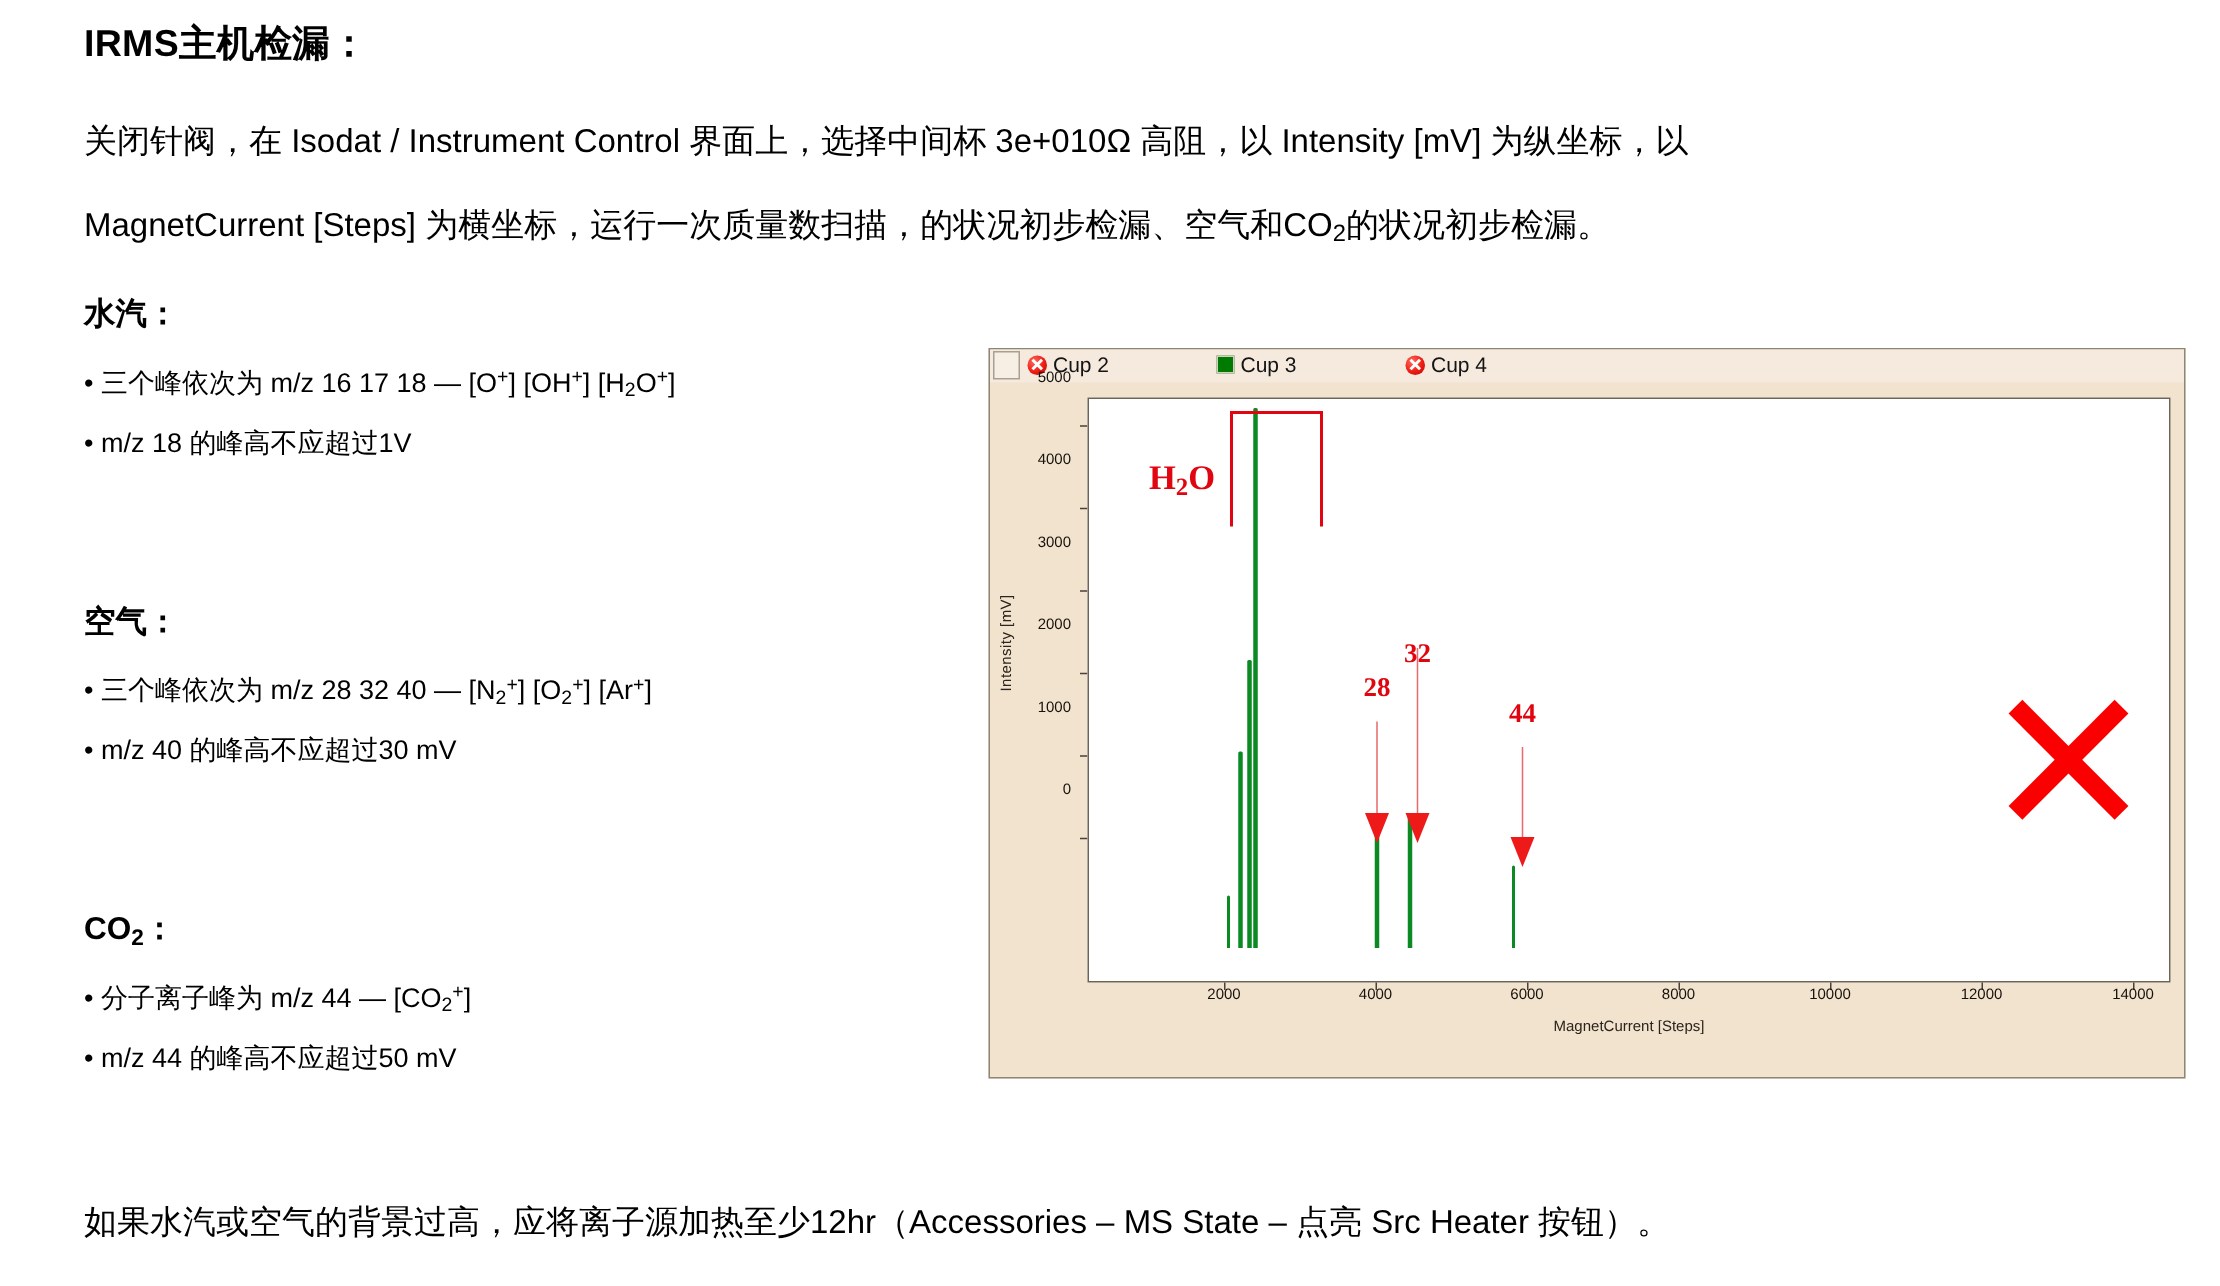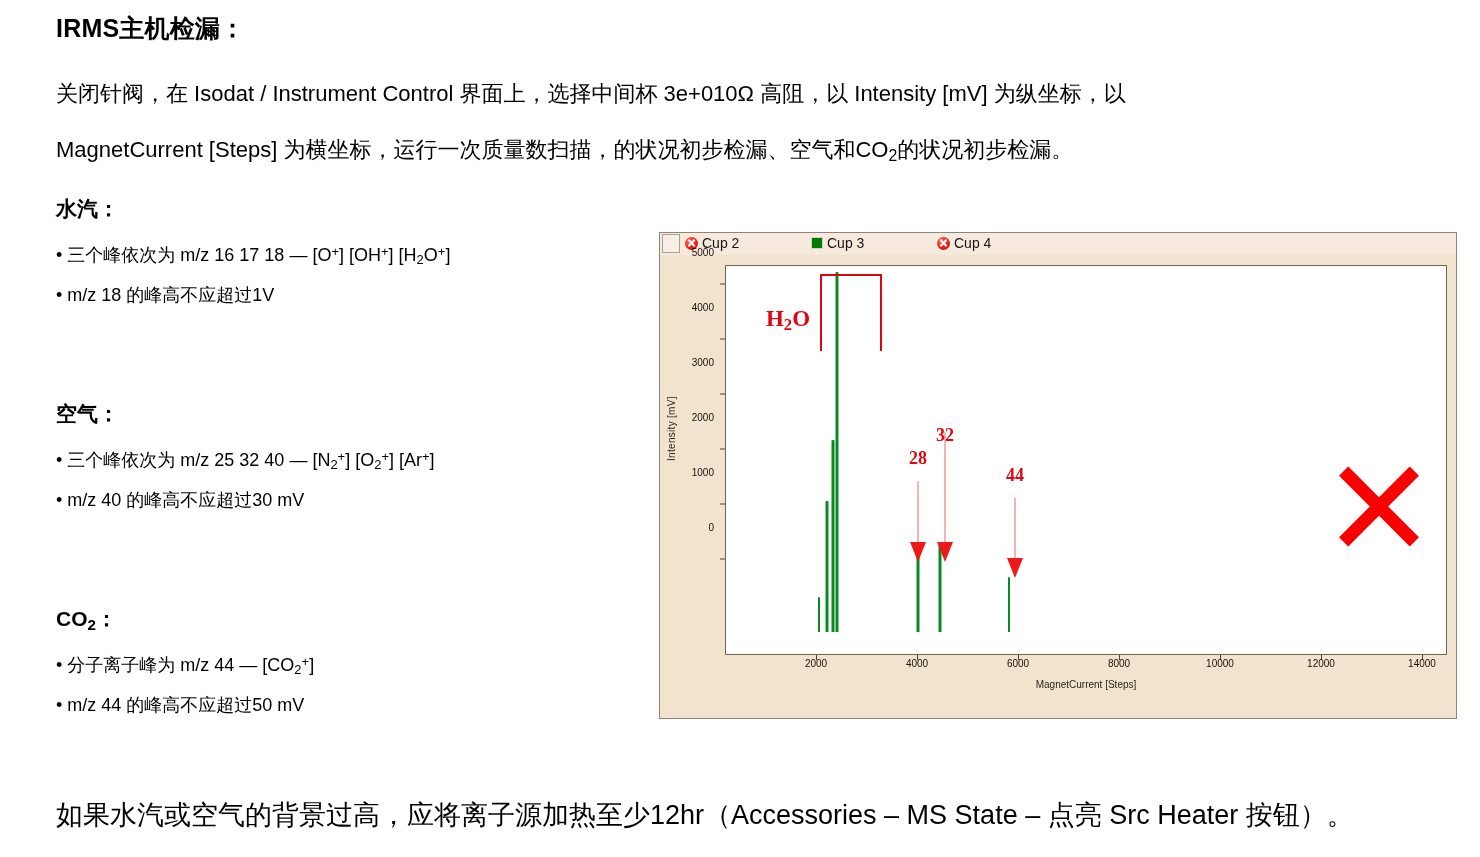--- a/index.html
+++ b/index.html
@@ -29,21 +29,21 @@
   }
 
   .para {
     position: absolute;
     font-size: 22px;
     line-height: 44px;
     white-space: nowrap;
   }
   .para-intro-l1 { left: 56px; top: 72px; }
   .para-intro-l2 { left: 56px; top: 128px; }
-  .para-footer   { left: 56px; top: 793px; font-size: 27px; }
+  .para-footer   { left: 56px; top: 793px; font-size: 22px; }
 
   .sec-head {
     position: absolute;
     left: 56px;
     font-size: 21px;
     font-weight: bold;
     white-space: nowrap;
   }
   .sec-head-water { top: 195px; }
   .sec-head-air   { top: 400px; }
@@ -271,21 +271,21 @@
   </div>
 
   <div class="bullet b-w2">
     <span class="dot">•</span><span>m/z 18 的峰高不应超过1V</span>
   </div>
 
 
   <div class="sec-head sec-head-air">空气：</div>
 
   <div class="bullet b-a1">
-    <span class="dot">•</span><span>三个峰依次为 m/z 25 32 40   — [N</span><sub>2</sub><sup>+</sup><span>] [O</span><sub>2</sub><sup>+</sup><span>] [Ar</span><sup>+</sup><span>]</span>
+    <span class="dot">•</span><span>三个峰依次为 m/z 28 32 40   — [N</span><sub>2</sub><sup>+</sup><span>] [O</span><sub>2</sub><sup>+</sup><span>] [Ar</span><sup>+</sup><span>]</span>
   </div>
 
   <div class="bullet b-a2">
     <span class="dot">•</span><span>m/z 40 的峰高不应超过30 mV</span>
   </div>
 
 
   <div class="sec-head sec-head-co2">
     <span>CO</span><sub>2</sub><span>：</span>
   </div>

